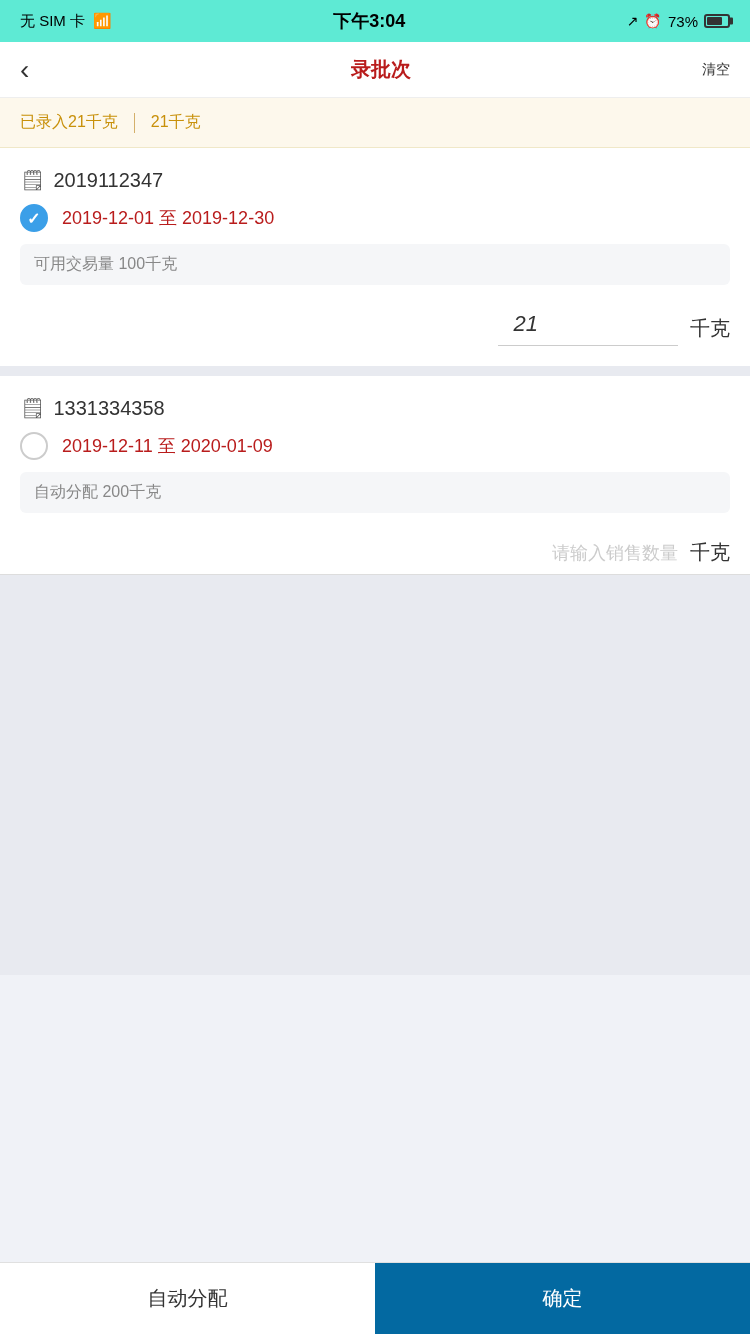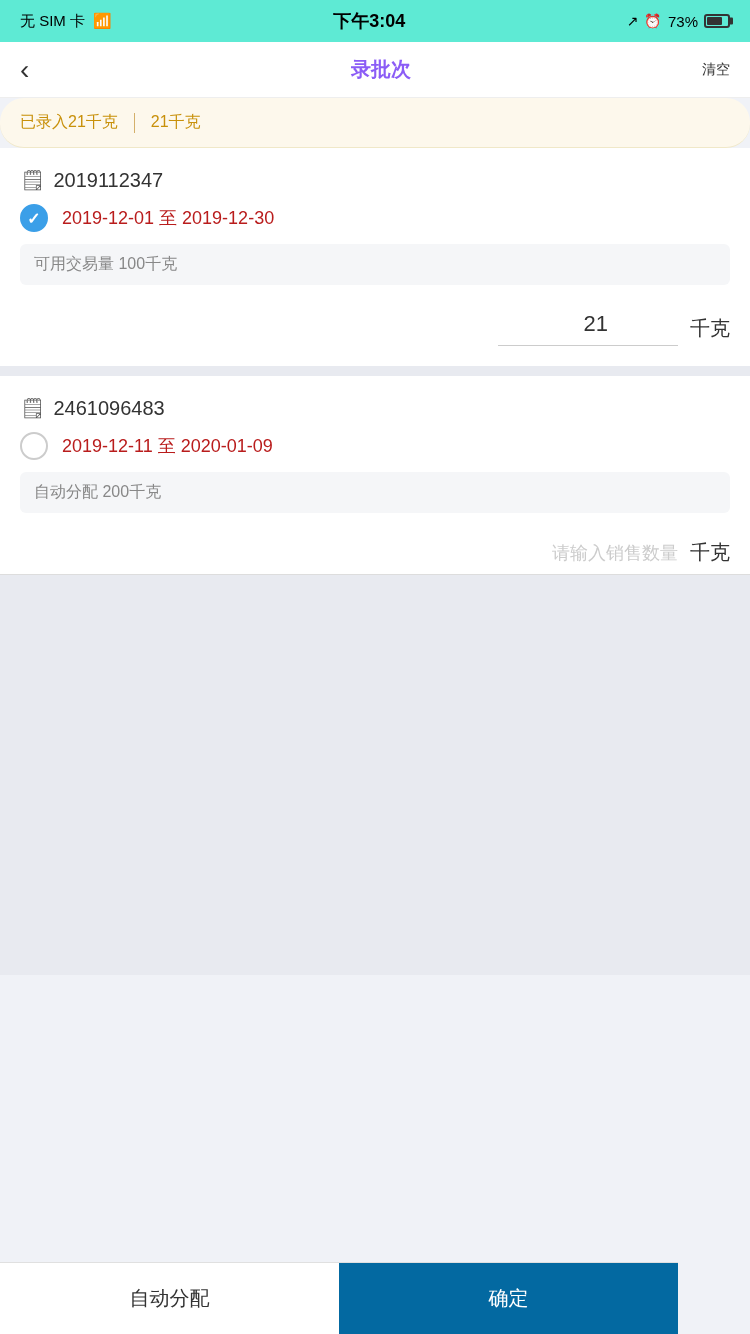--- a/index.html
+++ b/index.html
@@ -79,37 +79,36 @@
     }
     .nav-back {
       font-size: 28px;
       color: #333;
       cursor: pointer;
       width: 40px;
     }
     .nav-title {
       font-size: 20px;
       font-weight: 600;
-      color: #8b5cf6;
+      color: #b91c1c;
     }
     .nav-clear {
       font-size: 14px;
       color: #333;
       cursor: pointer;
     }
 
     
     .info-banner {
       background: #fdf8ec;
       padding: 14px 20px;
       display: flex;
       align-items: center;
       gap: 16px;
       border-bottom: 1px solid #f0e8c8;
-      border-radius: 24px;
     }
     .info-banner-text {
       font-size: 16px;
       color: #c8900a;
     }
     .info-banner-divider {
       width: 1px;
       height: 20px;
       background: #d4b06a;
     }
@@ -188,21 +187,22 @@
       background: #fff;
       gap: 12px;
     }
     .quantity-input-area {
       display: flex;
       align-items: center;
       gap: 10px;
       border-bottom: 1px solid #ccc;
       padding-bottom: 8px;
       min-width: 180px;
-      justify-content: center;
+      justify-content: flex-start;
+      font-style: italic;
     }
     .quantity-value {
       font-size: 22px;
       color: #333;
       min-width: 40px;
       text-align: right;
     }
     .quantity-unit {
       font-size: 20px;
       color: #333;
@@ -238,21 +238,21 @@
       flex: 1;
       background: #e8eaf0;
       min-height: 400px;
     }
 
     
     .bottom-action-bar {
       position: fixed;
       bottom: 0;
       left: 0;
-      width: 678px;
+      width: 750px;
       height: 72px;
       display: flex;
       background: #fff;
       border-top: 1px solid #e0e0e0;
     }
     .btn-auto {
       flex: 1;
       background: #fff;
       border: none;
       font-size: 20px;
@@ -329,21 +329,21 @@
   </div>
   <div style="height:20px; background:#fff;"></div>
 </div>
 
 <div class="section-divider"></div>
 
 <div class="batch-card">
   <div class="batch-card-inner">
     <div class="batch-id-row">
       <span class="batch-icon">🗒</span>
-      <span class="batch-id-text">2461096483</span>
+      <span class="batch-id-text">1331334358</span>
     </div>
     <div class="batch-date-row">
       <div class="radio-circle"></div>
       <span class="batch-date-text">2019-12-11 至 2020-01-09</span>
     </div>
     <div class="batch-available-box">
       <span class="batch-available-text">自动分配 200千克</span>
     </div>
   </div>
   <div class="placeholder-input-area">

